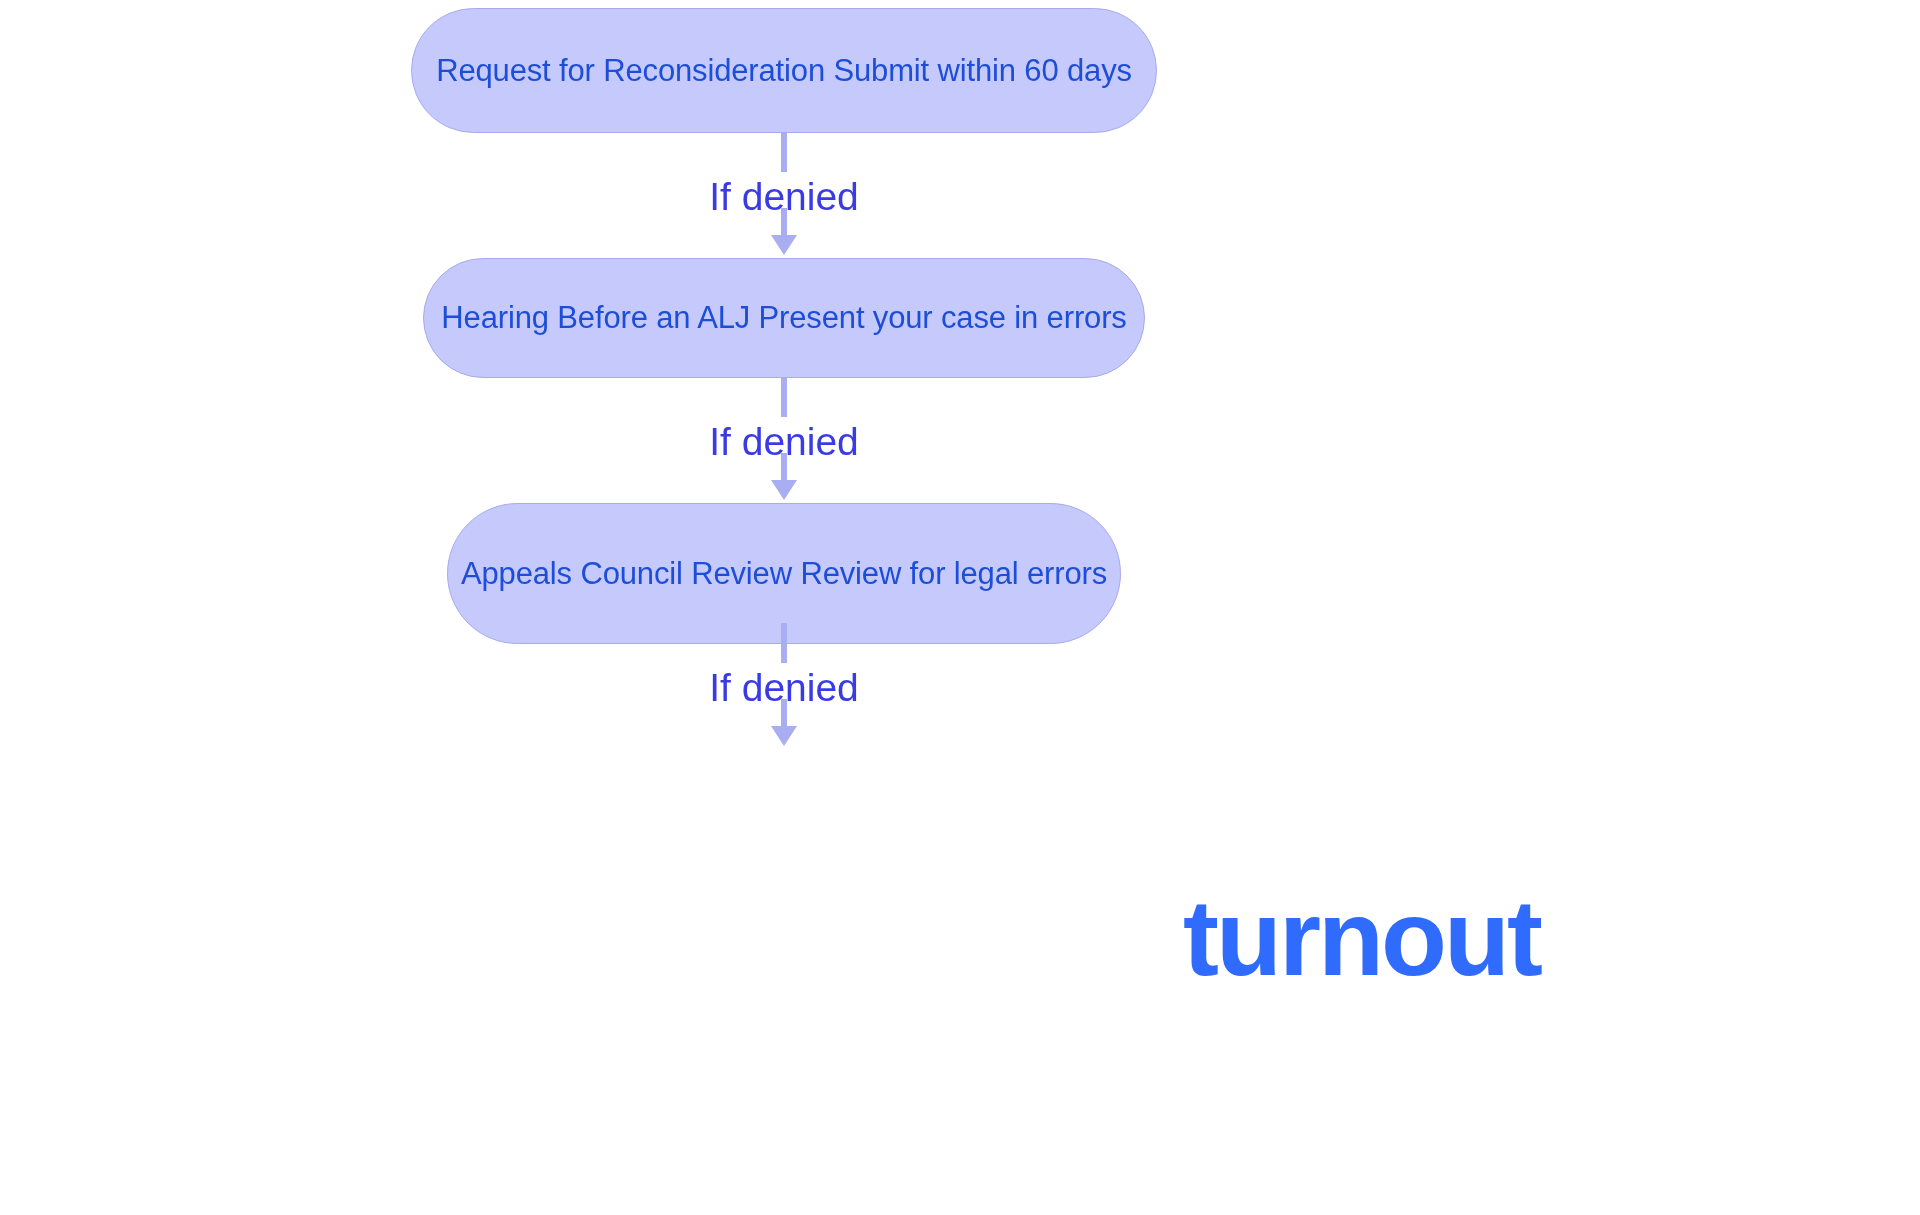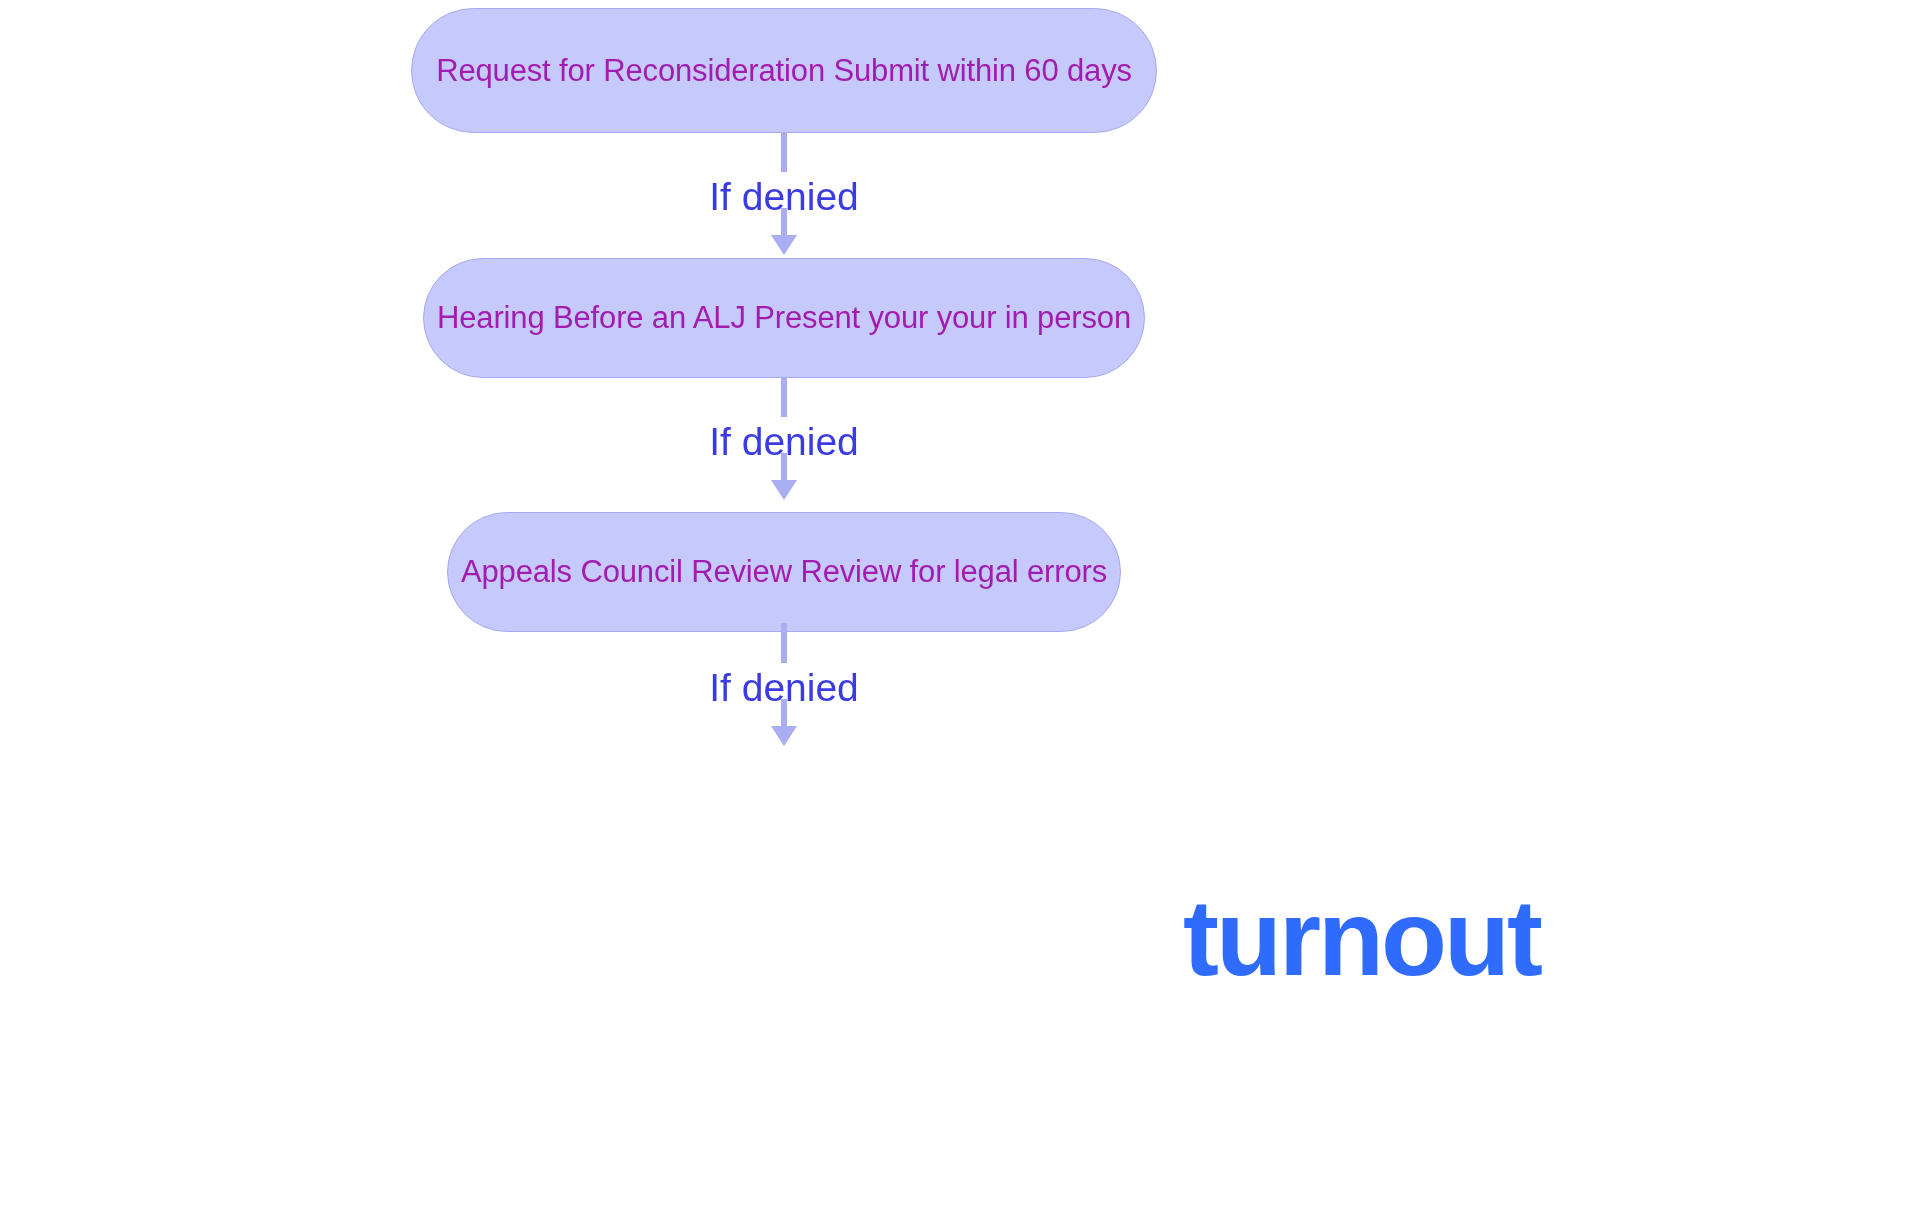--- a/index.html
+++ b/index.html
@@ -29,32 +29,32 @@
     box-sizing: border-box;
     background: #C6C9FB;
     border: 1.6px solid #A7AAEF;
     border-radius: 9999px;
     display: flex;
     align-items: center;
     justify-content: center;
     text-align: center;
   }
   .node-label {
-    color: #a21caf;
+    color: #1d4ed8;
     font-size: 31px;
     font-weight: 400;
     letter-spacing: -0.15px;
     line-height: 1.15;
     white-space: nowrap;
     padding: 0 18px;
   }
 
   #node-0 { left: 411px;  top: 8px;   width: 746px; height: 125px; }
   #node-1 { left: 423px;  top: 258px; width: 722px; height: 120px; }
-  #node-2 { left: 447px;  top: 503px; width: 674px; height: 120px; margin-top: 9px; }
+  #node-2 { left: 447px;  top: 503px; width: 674px; height: 141px; }
   #node-3 { left: 514px;  top: 749px; width: 540px; height: 119px; }
 
   
   .connector {
     position: absolute;
     left: 775px;
     width: 18px;
   }
   .conn-line {
     position: absolute;
@@ -135,21 +135,21 @@
   </div>
 
   <div class="connector" id="connector-0">
     <div class="conn-line seg-top"></div>
     <div class="conn-label">If denied</div>
     <div class="conn-line seg-bottom"></div>
     <div class="conn-arrow"></div>
   </div>
 
   <div class="node" id="node-1">
-    <span class="node-label">Hearing Before an ALJ Present your your in person</span>
+    <span class="node-label">Hearing Before an ALJ Present your case in errors</span>
   </div>
 
   <div class="connector" id="connector-1">
     <div class="conn-line seg-top"></div>
     <div class="conn-label">If denied</div>
     <div class="conn-line seg-bottom"></div>
     <div class="conn-arrow"></div>
   </div>
 
   <div class="node" id="node-2">

